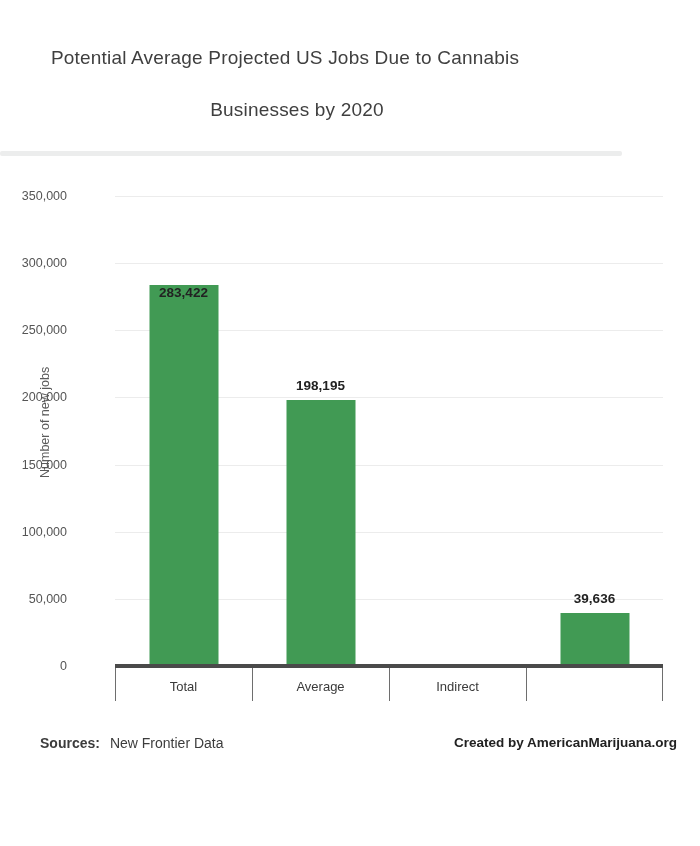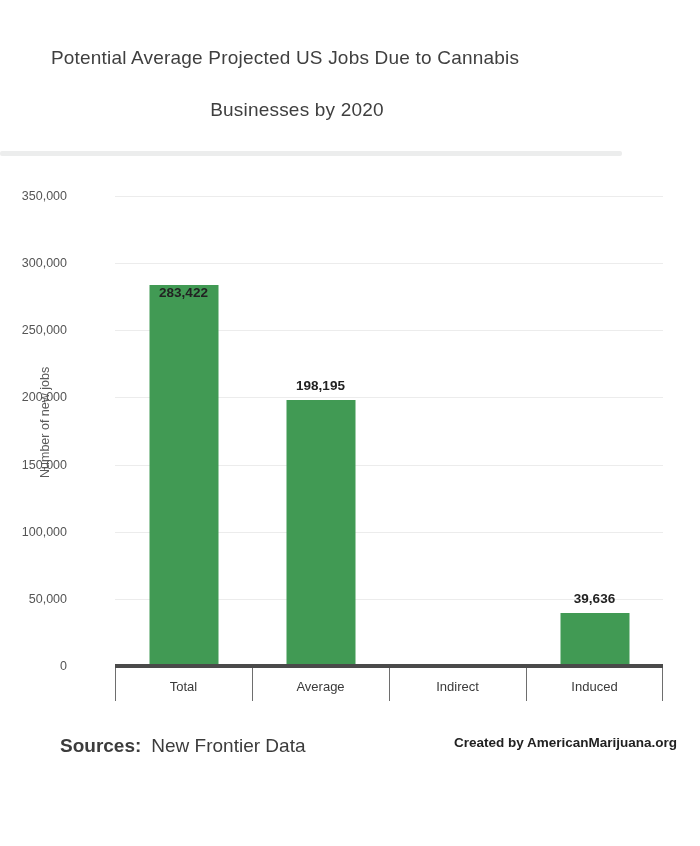--- a/index.html
+++ b/index.html
@@ -161,24 +161,23 @@
     position: absolute;
     left: 0;
     top: 735px;
     width: 700px;
     height: 40px;
   }
   .sources {
     position: absolute;
     left: 40px;
     top: 0;
-    font-size: 19px;
+    font-size: 14px;
     color: #3c3c3c;
     white-space: nowrap;
-    margin-left: 20px;
   }
   .sources .label {
     font-weight: bold;
   }
   .sources .value {
     margin-left: 10px;
     font-weight: normal;
   }
   .credit {
     position: absolute;
@@ -243,21 +242,20 @@
       <div class="axis-line"></div>
     </div>
 
     <div class="cat-axis" id="catAxis">
       <div class="cat-rule"></div>
     <div class="cat-cell" style="left: 0px; width: 137px;">Total</div>
         <div class="cat-cell" style="left: 137px; width: 137px;">Average</div>
         <div class="cat-tick" style="left: 137px;"></div>
         <div class="cat-cell" style="left: 274px; width: 137px;">Indirect</div>
         <div class="cat-tick" style="left: 274px;"></div>
-        <div class="cat-cell" style="left: 411px; width: 137px;">Induced</div>
         <div class="cat-tick" style="left: 411px;"></div>
         <div class="cat-tick" style="left: 0px;"></div>
         <div class="cat-tick" style="left: 547px;"></div>
       </div>
 
   </div>
 
   <div class="footer">
     <div class="sources">
       <span class="label">Sources:</span><span class="value">New Frontier Data</span>

